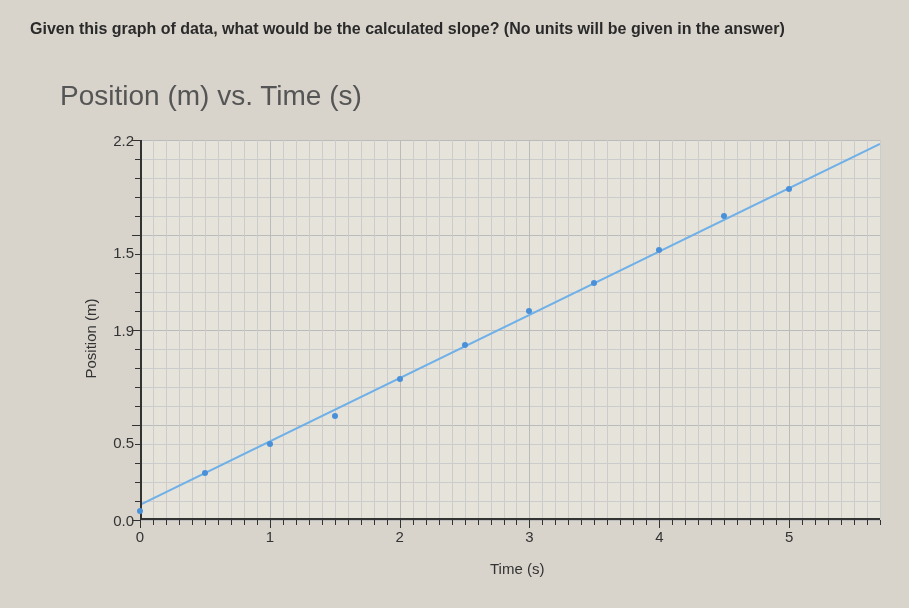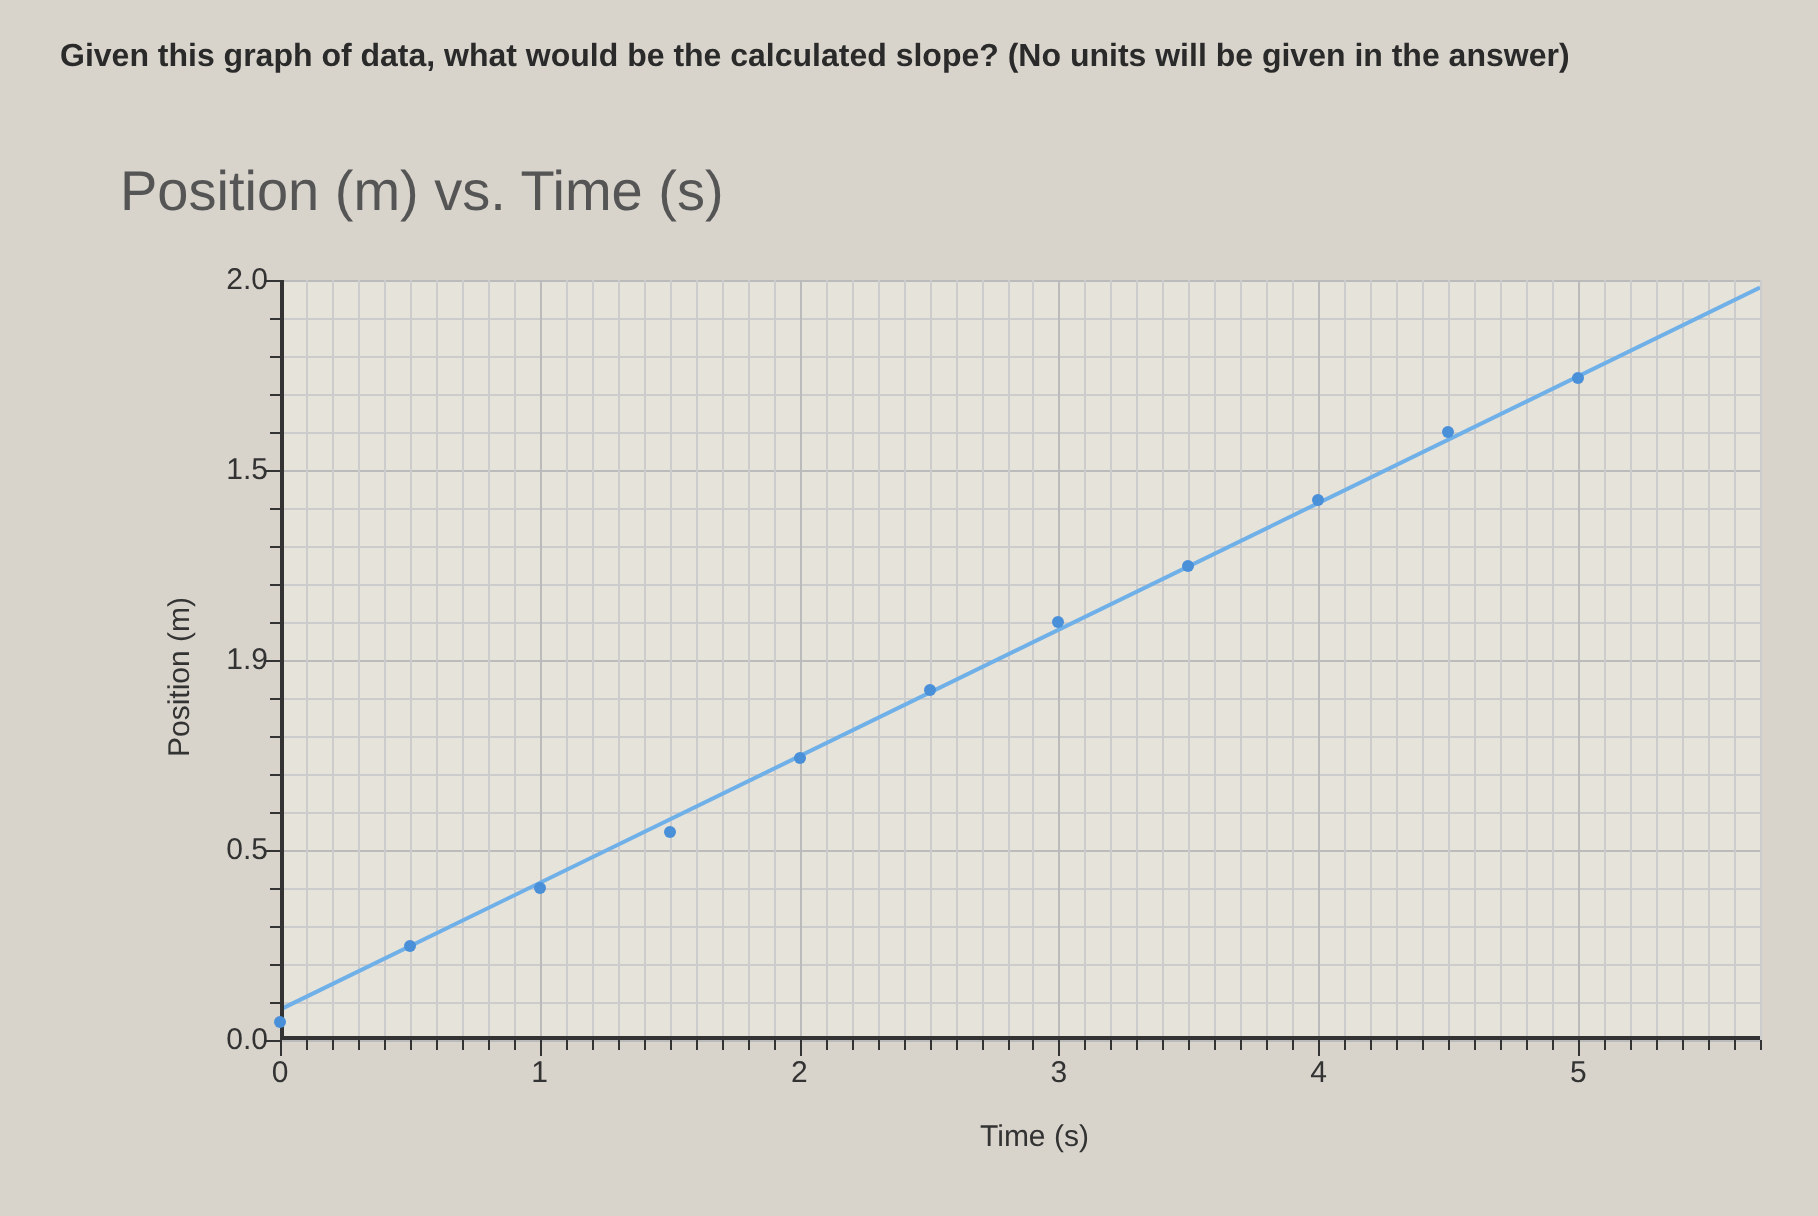--- a/index.html
+++ b/index.html
@@ -301,24 +301,24 @@
     <div class="data-point" style="left: 324.561px; top: 205.2px;"></div>
     <div class="data-point" style="left: 389.474px; top: 171px;"></div>
     <div class="data-point" style="left: 454.386px; top: 142.5px;"></div>
     <div class="data-point" style="left: 519.298px; top: 110.2px;"></div>
     <div class="data-point" style="left: 584.211px; top: 76px;"></div>
     <div class="data-point" style="left: 649.123px; top: 49.4px;"></div>
   </div>
 
 <div class="y-axis-container" id="y-axis">
     <div class="y-tick-label" style="top: 380px;">0.0</div>
-    <div class="y-tick-label" style="top: 285px;">0.5</div>
+    <div class="y-tick-label" style="top: 302px;">0.5</div>
     <div class="y-tick-label" style="top: 190px;">1.9</div>
-    <div class="y-tick-label" style="top: 95px;">1.5</div>
-    <div class="y-tick-label" style="top: 0px;">2.0</div>
+    <div class="y-tick-label" style="top: 112px;">1.5</div>
+    <div class="y-tick-label" style="top: 0px;">2.2</div>
   </div>
 <div class="x-axis-container" id="x-axis">
     <div class="x-tick-label" style="left: 0px;">0</div>
     <div class="x-tick-label" style="left: 129.825px;">1</div>
     <div class="x-tick-label" style="left: 259.649px;">2</div>
     <div class="x-tick-label" style="left: 389.474px;">3</div>
     <div class="x-tick-label" style="left: 519.298px;">4</div>
     <div class="x-tick-label" style="left: 649.123px;">5</div>
   </div>
 

